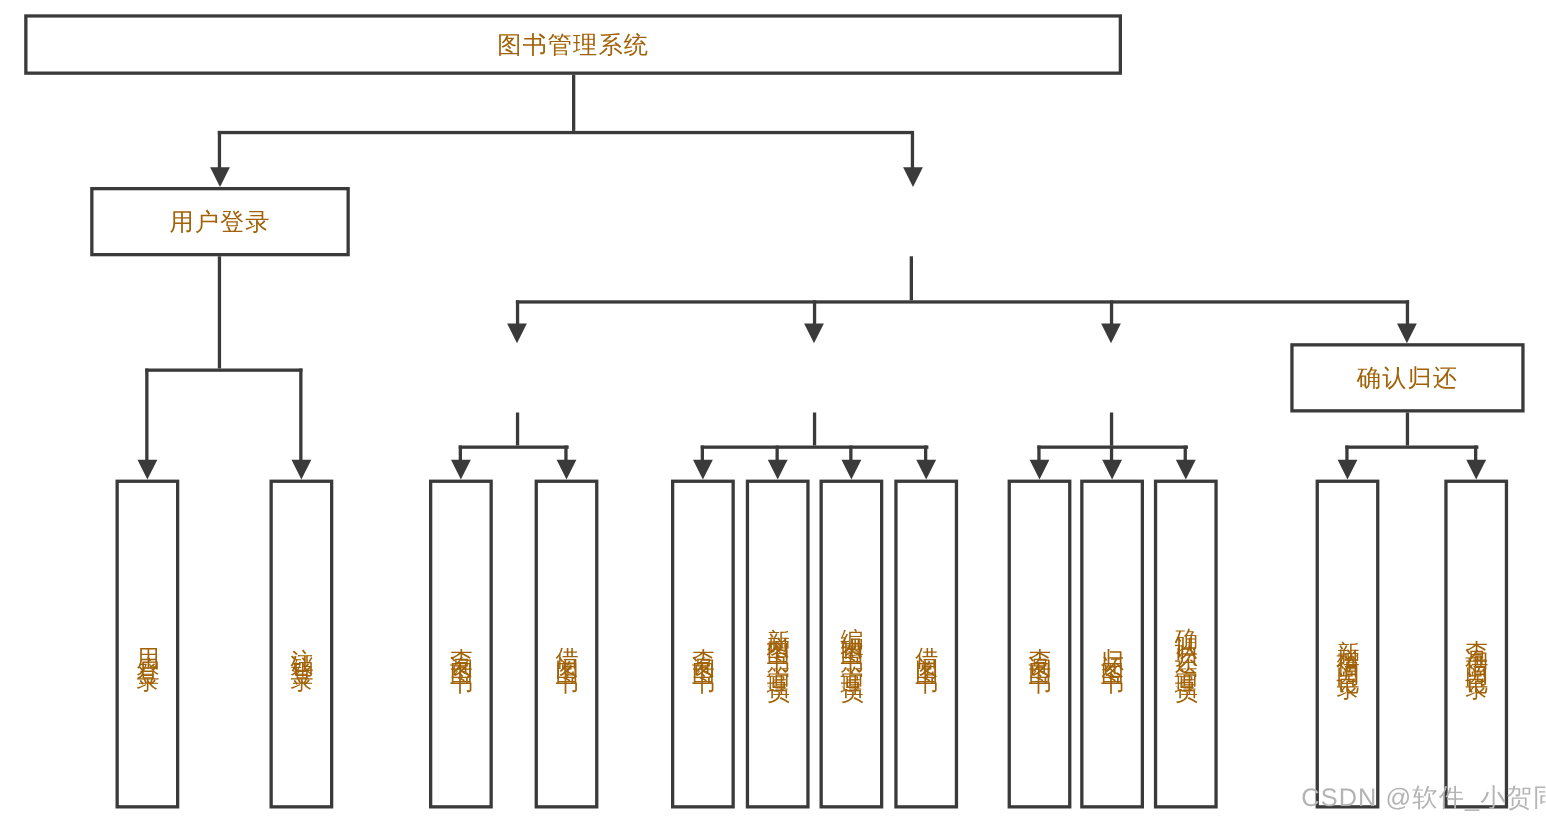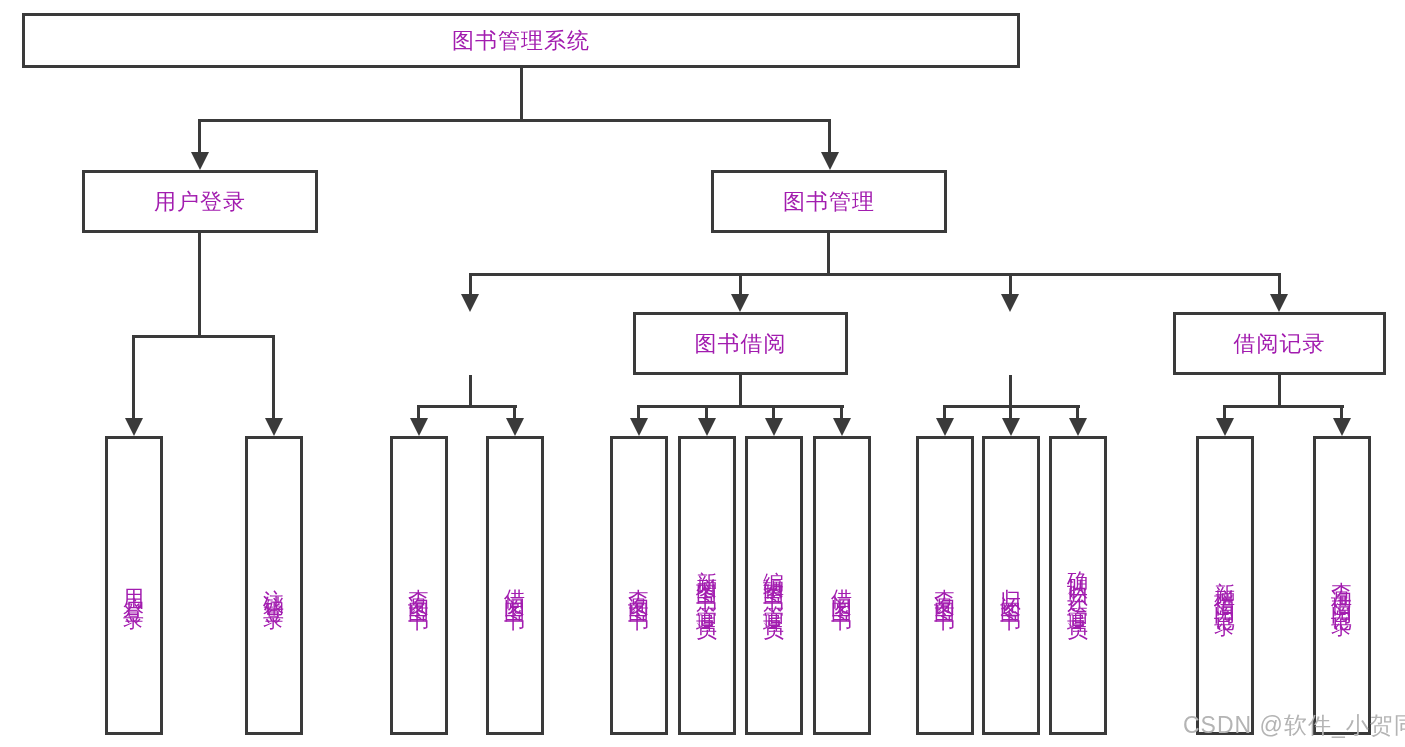--- a/index.html
+++ b/index.html
@@ -13,21 +13,21 @@
     height: 747px;
     background: #ffffff;
     font-family: "Liberation Sans", "DejaVu Sans", sans-serif;
     overflow: hidden;
   }
   .node {
     position: absolute;
     box-sizing: border-box;
     border: 3px solid #3a3a3a;
     background: #ffffff;
-    color: #a21caf;
+    color: #a16207;
     display: flex;
     align-items: center;
     justify-content: center;
     font-size: 22px;
     letter-spacing: 1px;
     white-space: nowrap;
   }
   .leaf {
     top: 436px;
     width: 58px;
@@ -83,24 +83,22 @@
   }
 </style>
 </head>
 <body>
 
 <div class="canvas">
 
   <div class="node n-root">图书管理系统</div>
 
   <div class="node n-ul">用户登录</div>
-  <div class="node n-bm">图书管理</div>
 
-  <div class="node n-bb">图书借阅</div>
-  <div class="node n-br">借阅记录</div>
+  <div class="node n-br">确认归还</div>
 
   <div class="node leaf l-ul1">用户登录</div>
   <div class="node leaf l-ul2">注销登录</div>
 
   <div class="node leaf l-nb1">查询图书</div>
   <div class="node leaf l-nb2">借阅图书</div>
 
   <div class="node leaf l-bb1">查询图书</div>
   <div class="node leaf l-bb2">新增图书（管理员）</div>
   <div class="node leaf l-bb3">编辑图书（管理员）</div>

